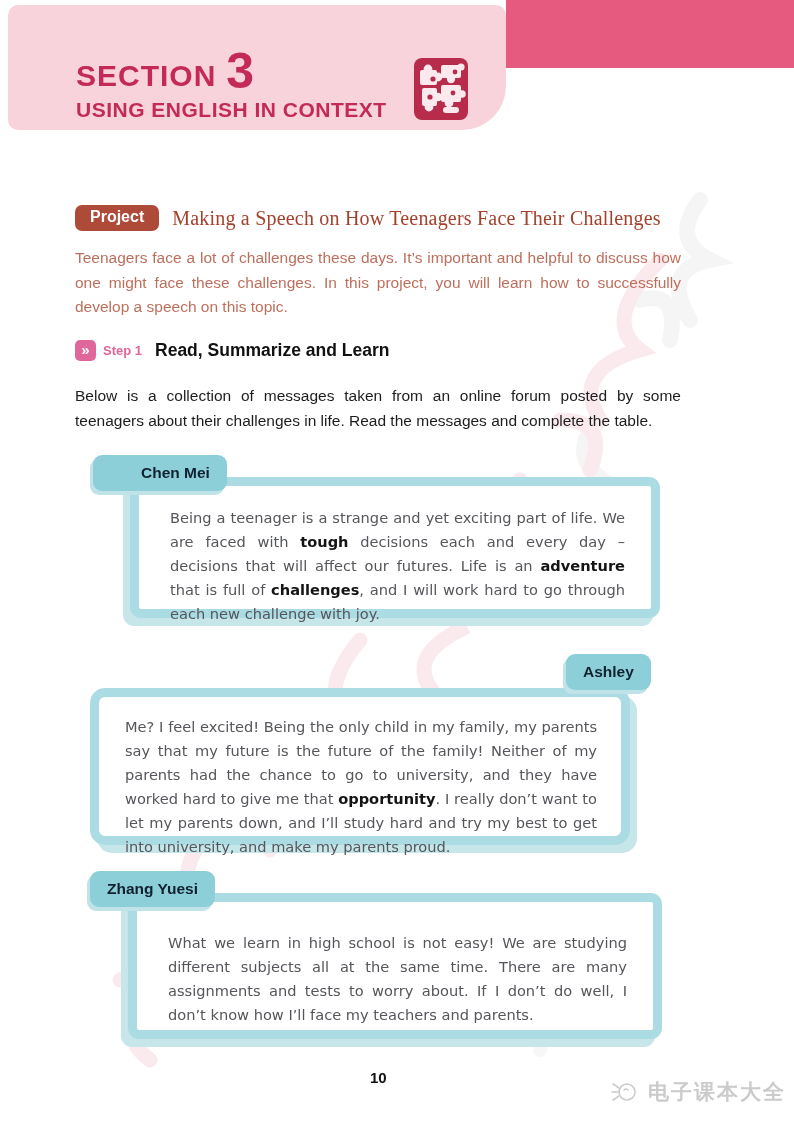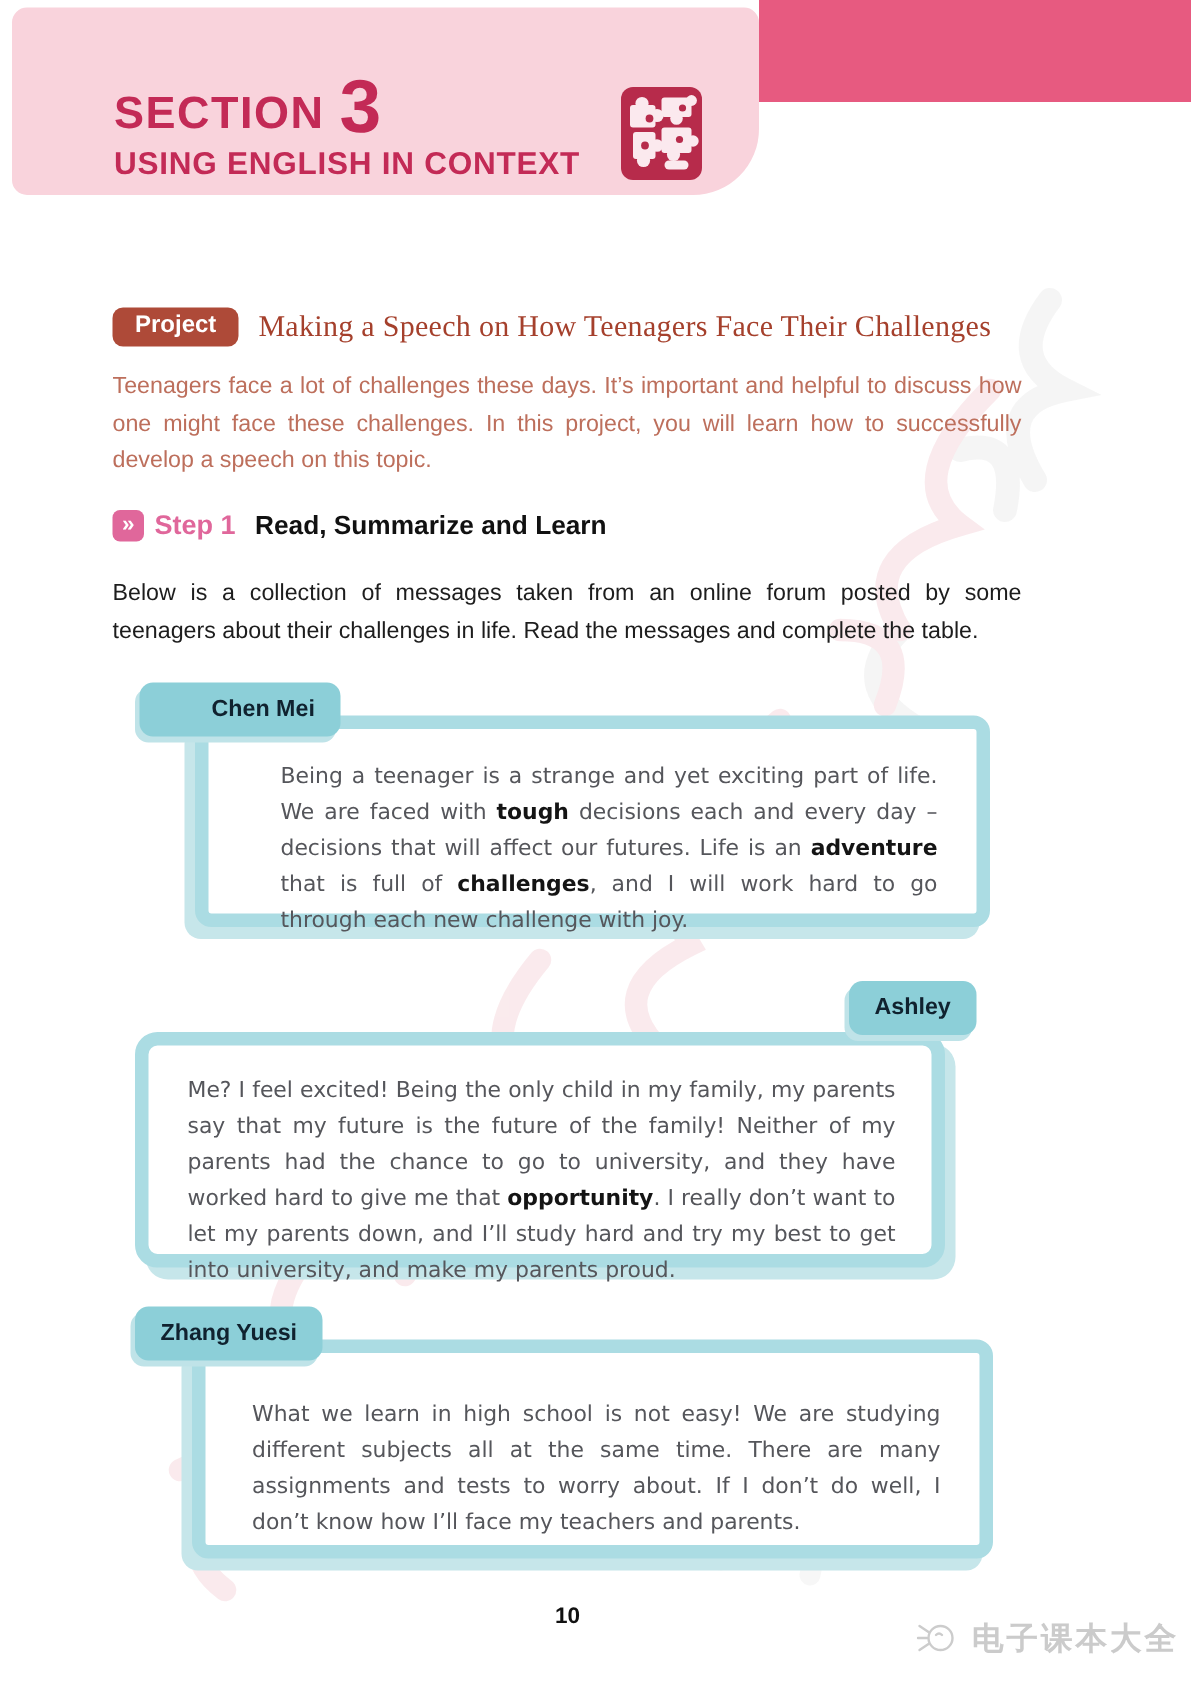--- a/index.html
+++ b/index.html
@@ -43,21 +43,21 @@
   .intro {
     position:absolute; left:75px; top:246px; width:606px;
     font-size:15.5px; line-height:24.5px; color:#bd6f5c; text-align:justify;
   }
 
   .step-row { position:absolute; left:75px; top:340px; display:flex; align-items:center; gap:7px; }
   .step-chip {
     width:21px; height:21px; background:#e0679b; border-radius:5px;
     color:#ffffff; font-weight:bold; font-size:15px; line-height:20px; text-align:center;
   }
-  .step-label { color:#e0679b; font-weight:bold; font-size:18px; }
+  .step-label { color:#e0679b; font-weight:bold; font-size:13px; }
   .step-title { color:#111111; font-weight:bold; font-size:17.5px; margin-left:6px; }
   .instruction {
     position:absolute; left:75px; top:383px; width:606px;
     font-size:15.5px; line-height:25px; color:#1d1d1d; text-align:justify;
   }
 
   
   .author-tag {
     position:absolute; z-index:4; background:#8ccfd8; color:#10222f;
     font-weight:bold; font-size:15.5px; padding:9px 17px; border-radius:9px;
@@ -69,21 +69,21 @@
   }
   .shadow-left  { box-shadow:-7px 8px 0 #c6e6ea; }
   .shadow-right { box-shadow:7px 8px 0 #c6e6ea; }
   .msg-body {
     font-family:"DejaVu Sans", sans-serif;
     font-size:14.6px; line-height:24px; color:#55565b; text-align:justify;
   }
   .msg-body b { color:#141414; }
 
   #tag-chenmei { left:93px;  top:455px;padding-left:48px; }
-  #box-chenmei { left:130px; top:477px; width:530px; height:141px;padding-left:17px; }
+  #box-chenmei { left:130px; top:477px; width:530px; height:141px; }
   #box-chenmei .msg-body { padding:20px 26px 0 31px; }
 
   #tag-ashley  { left:566px; top:654px; }
   #box-ashley  { left:90px;  top:688px; width:540px; height:157px;border-radius:15px; }
   #box-ashley .msg-body { padding:18px 24px 0 26px; }
 
   #tag-zhang   { left:90px;  top:871px;text-align:center; }
   #box-zhang   { left:128px; top:893px; width:534px; height:146px; }
   #box-zhang .msg-body { padding:29px 26px 0 31px; }
 

